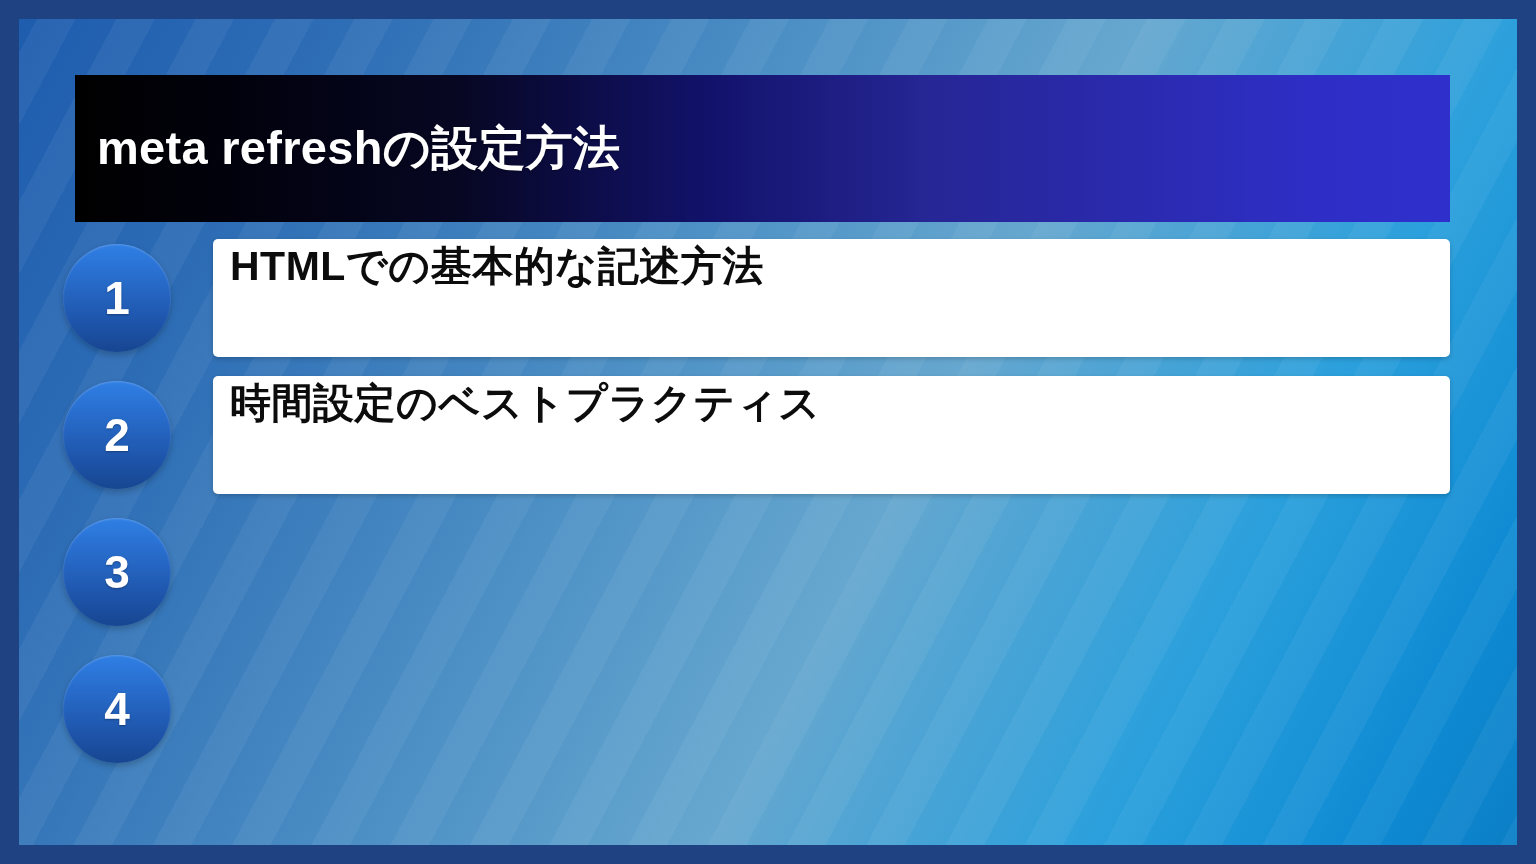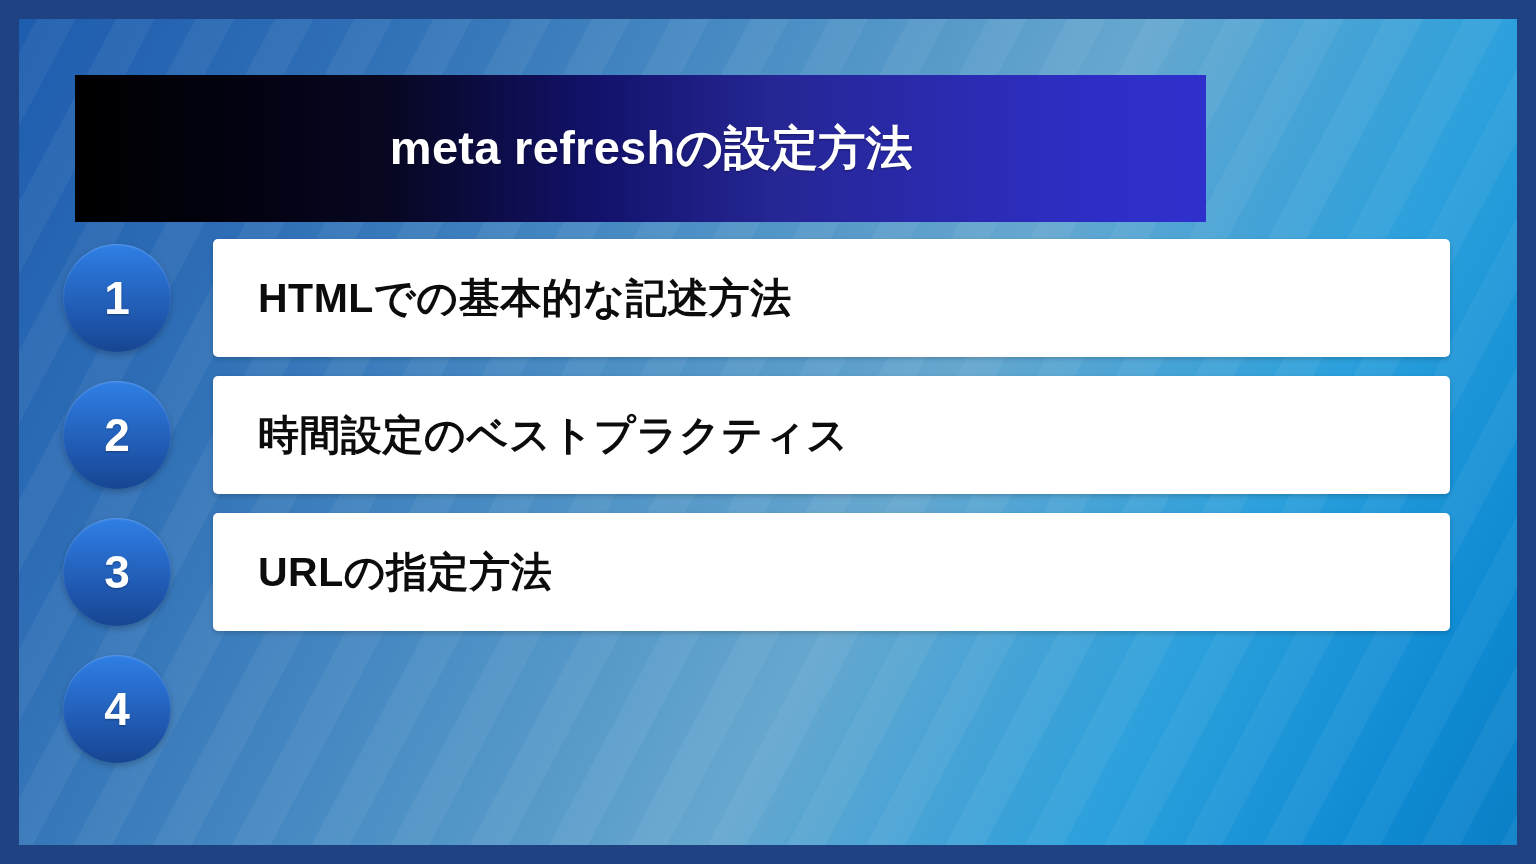--- a/index.html
+++ b/index.html
@@ -48,34 +48,33 @@
       rgba(255,255,255,0.000) 34px,
       rgba(255,255,255,0.000) 70px);
     pointer-events:none;
   }
 
   
   #title-banner {
     position:absolute;
     left:56px;
     top:56px;
-    width:1131px;
+    width:1375px;
     height:147px;
     background:linear-gradient(90deg,
       #000000 0%,
       #020210 14%,
       #070723 28%,
       #12126b 46%,
       #262695 62%,
       #2a2aad 76%,
       #2e2ec6 90%,
       #2f30cc 100%);
     display:flex;
     align-items:center;
-    justify-content:center;
   }
   #title-text {
     color:#ffffff;
     font-size:47px;
     font-weight:bold;
     letter-spacing:0.3px;
     padding-left:22px;
     white-space:nowrap;
     text-shadow:0 1px 2px rgba(0,0,0,0.35);
   }
@@ -123,22 +122,21 @@
   .card {
     position:absolute;
     left:194px;
     right:67px;
     top:0;
     height:118px;
     background:#ffffff;
     border-radius:5px;
     box-shadow:0 2px 5px rgba(0,0,0,0.18);
     display:flex;
-    align-items:center;
-    padding-left:28px;
+    align-items:flex-start;
   }
   .card-text {
     color:#0c0c0c;
     font-size:41px;
     font-weight:bold;
     padding-left:17px;
     letter-spacing:0.5px;
     white-space:nowrap;
   }
 </style>
@@ -171,23 +169,20 @@
         </div>
         <div class="card">
           <div class="card-text">時間設定のベストプラクティス</div>
         </div>
       </div>
 
       <div class="row">
         <div class="num-circle">
           <span>3</span>
         </div>
-        <div class="card">
-          <div class="card-text">URLの指定方法</div>
-        </div>
       </div>
 
       <div class="row">
         <div class="num-circle">
           <span>4</span>
         </div>
       </div>
 
     </div>
   </div>

